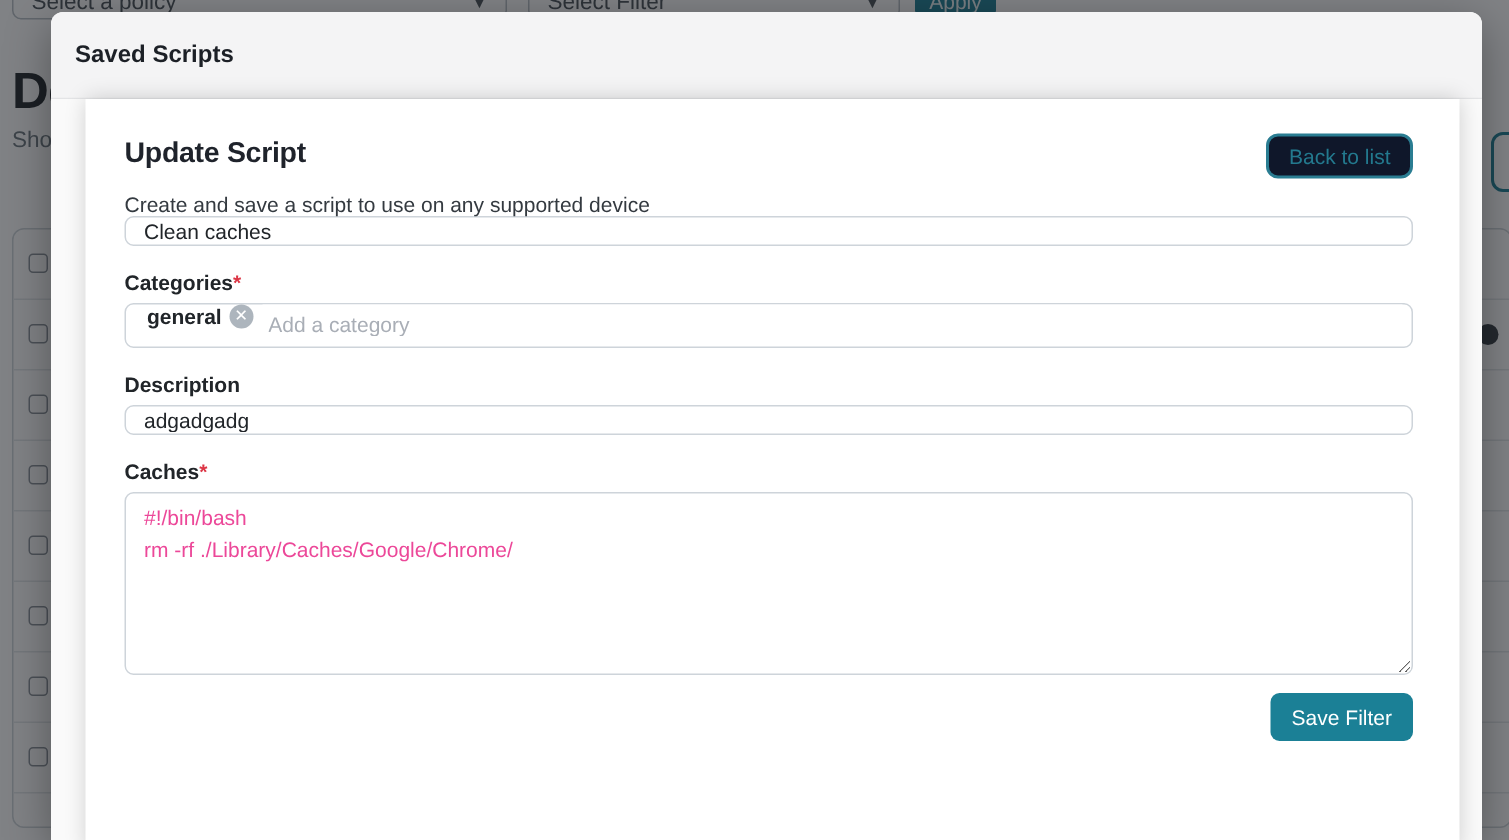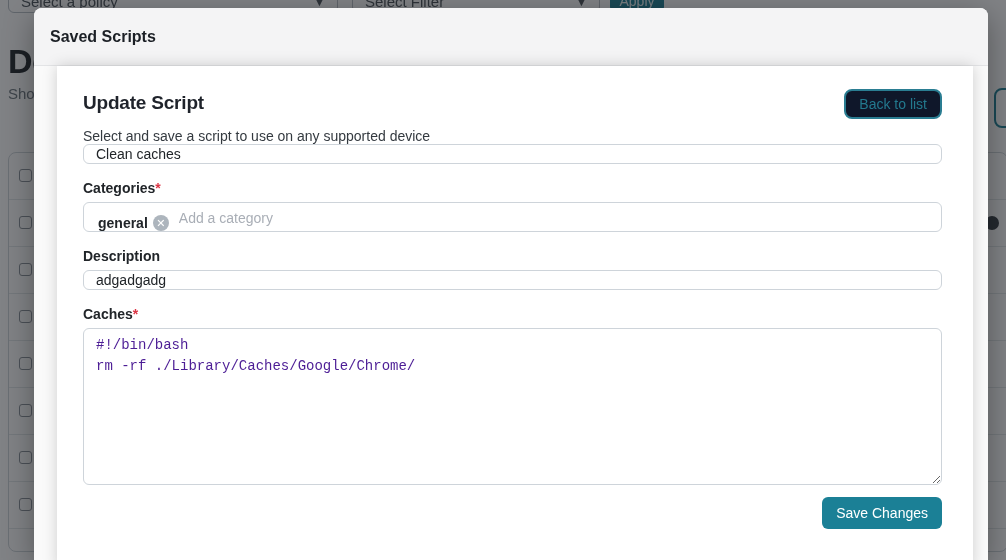--- a/index.html
+++ b/index.html
@@ -79,37 +79,37 @@
 
   .field-label { font-size: 14px; font-weight: 700; color: #212529; margin: 16px 0 6px 0; }
   .req { color: #dc3545; font-weight: 700; }
   .text-input {
     width: 100%; height: 20px; border: 1px solid #ced4da; border-radius: 6px;
     font-family: "Liberation Sans", sans-serif; font-size: 14px; color: #212529;
     padding: 0 12px; background: #fff; outline: none; display: block;
   }
   .tag-input-wrap {
     width: 100%; height: 30px; border: 1px solid #ced4da; border-radius: 6px;
-    background: #fff; display: flex; align-items: flex-end; padding: 0 6px; gap: 6px;
+    background: #fff; display: flex; align-items: flex-start; padding: 0 6px; gap: 6px;
   }
   .tag { display: flex; align-items: center; gap: 5px; padding-left: 8px; }
   .tag-label { font-size: 14px; font-weight: 700; color: #212529; }
   .tag-remove {
     width: 16px; height: 16px; border-radius: 50%; background: #adb5bd; color: #fff;
     border: none; font-size: 11px; line-height: 16px; text-align: center;
     cursor: pointer; padding: 0; font-family: "Liberation Sans", sans-serif;
   }
   .tag-input {
     border: none; outline: none; flex: 1; font-size: 14px; height: 26px;
     font-family: Liberation Sans, sans-serif; color: #212529; padding: 0 4px;
   }
   .tag-input::placeholder, .text-input::placeholder { color: #a9aeb6; }
   .script-area {
-    width: 100%; height: 157px; border: 1px solid #ced4da; border-radius: 6px;
-    font-family: Liberation Mono, monospace; font-size: 14px; color: #4c1d95;
+    width: 100%; height: 122px; border: 1px solid #ced4da; border-radius: 6px;
+    font-family: Liberation Sans, sans-serif; font-size: 14px; color: #ec4899;
     line-height: 1.5; padding: 6px 12px; resize: vertical; outline: none; display: block;
   }
   .actions { display: flex; justify-content: flex-end; margin-top: 12px; }
   .btn-primary {
     background: #1b8096; color: #fff; border: none; border-radius: 6px;
     font-family: "Liberation Sans", sans-serif;
     font-size: 14px; padding: 8px 14px; cursor: pointer;
   }
 </style>
 </head>
@@ -165,21 +165,21 @@
 <div class="modal">
   <div class="modal-header">
     <span class="modal-title">Saved Scripts</span>
   </div>
 
   <div class="modal-card">
     <div class="card-top">
       <h2 class="form-heading">Update Script</h2>
       <button class="btn-outline">Back to list</button>
     </div>
-    <div class="form-subtitle">Select and save a script to use on any supported device</div>
+    <div class="form-subtitle">Create and save a script to use on any supported device</div>
 
     <input class="text-input" type="text" value="Clean caches" style="">
 
     <div class="field-label">
       <span>Categories</span><span class="req">*</span>
     </div>
     <div class="tag-input-wrap">
       <span class="tag">
         <span class="tag-label">general</span>
         <button class="tag-remove">✕</button>
@@ -190,16 +190,16 @@
     <div class="field-label">Description</div>
     <input class="text-input" type="text" value="adgadgadg" style="">
 
     <div class="field-label">
       <span>Caches</span><span class="req">*</span>
     </div>
     <textarea class="script-area" style="">#!/bin/bash
 rm -rf ./Library/Caches/Google/Chrome/</textarea>
 
     <div class="actions">
-      <button class="btn-primary">Save Changes</button>
+      <button class="btn-primary">Save Filter</button>
     </div>
   </div>
 </div>
 
 </body></html>

